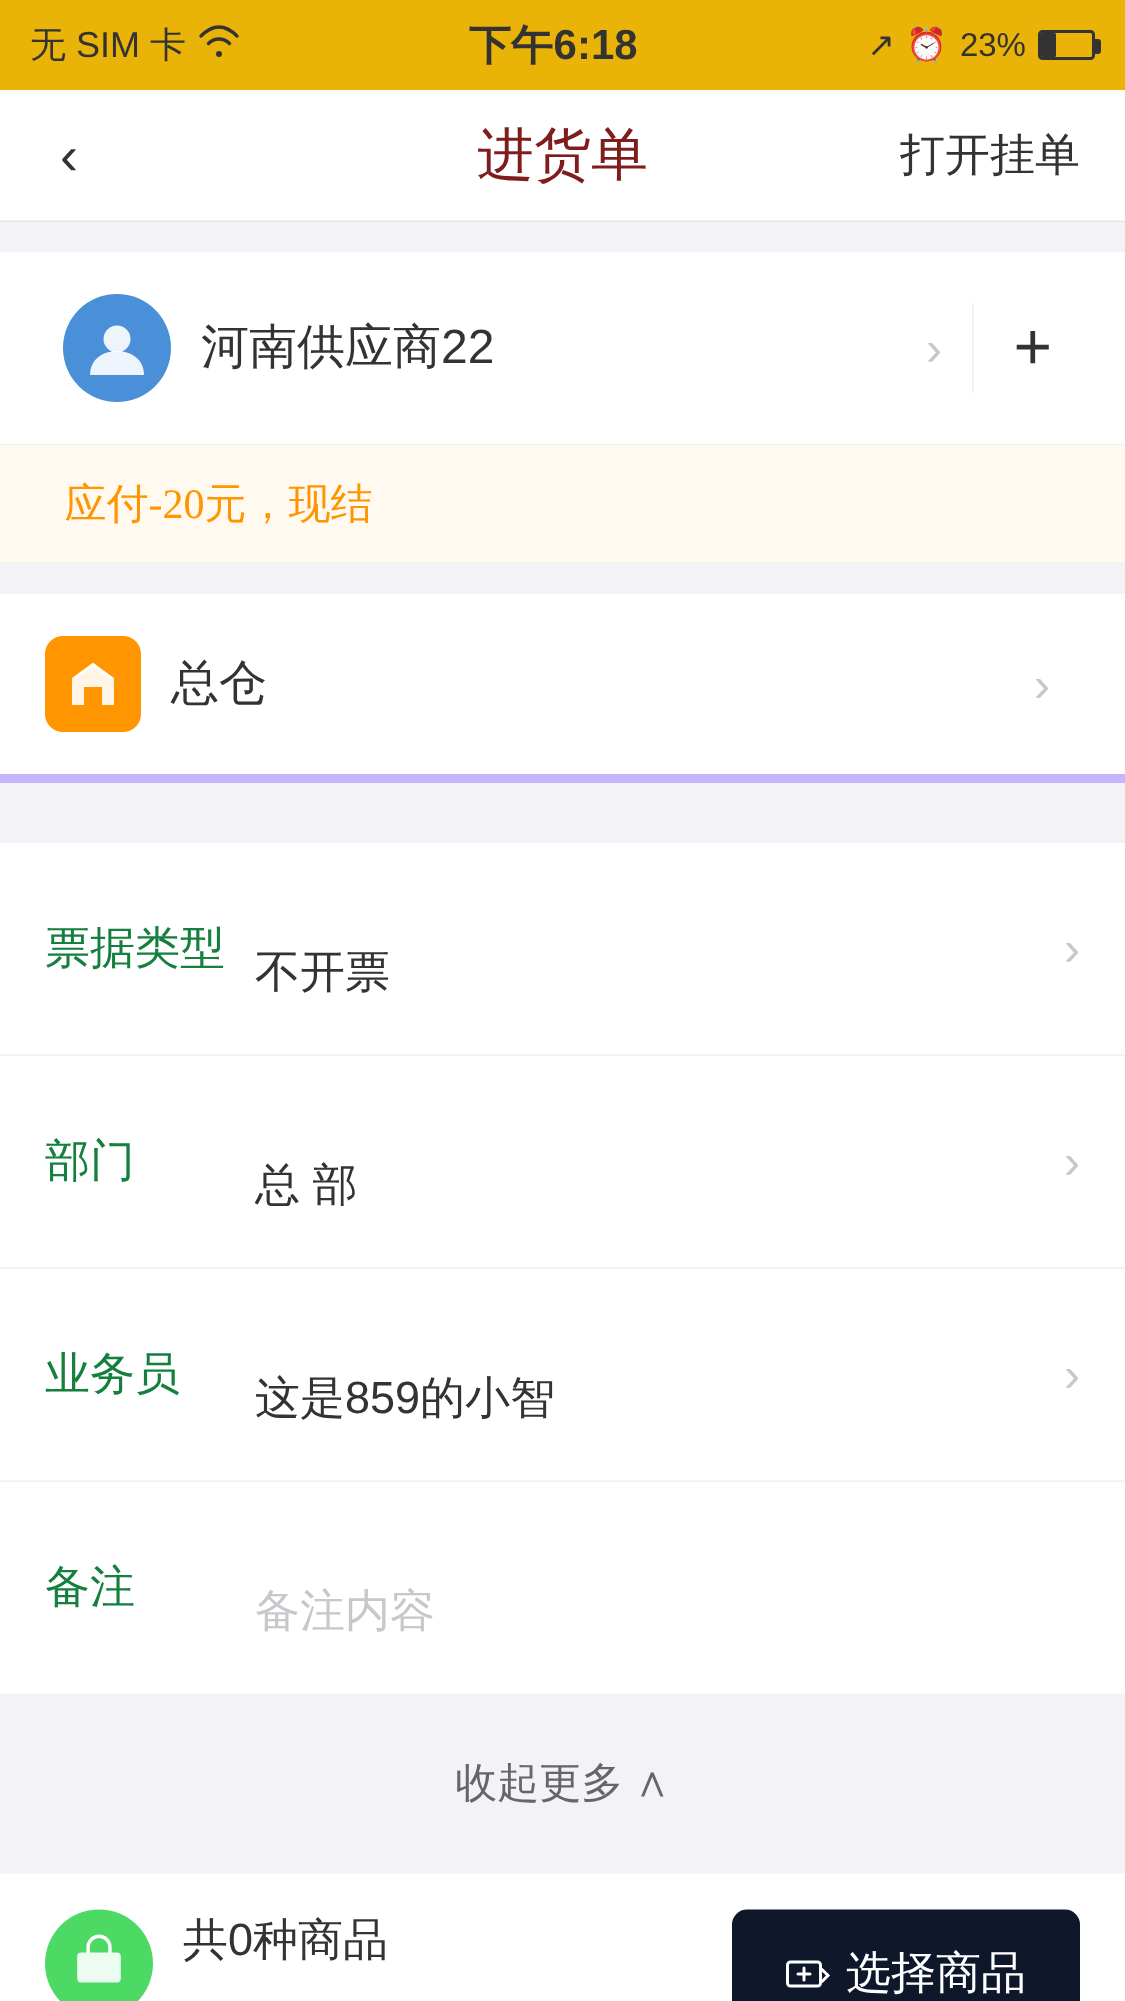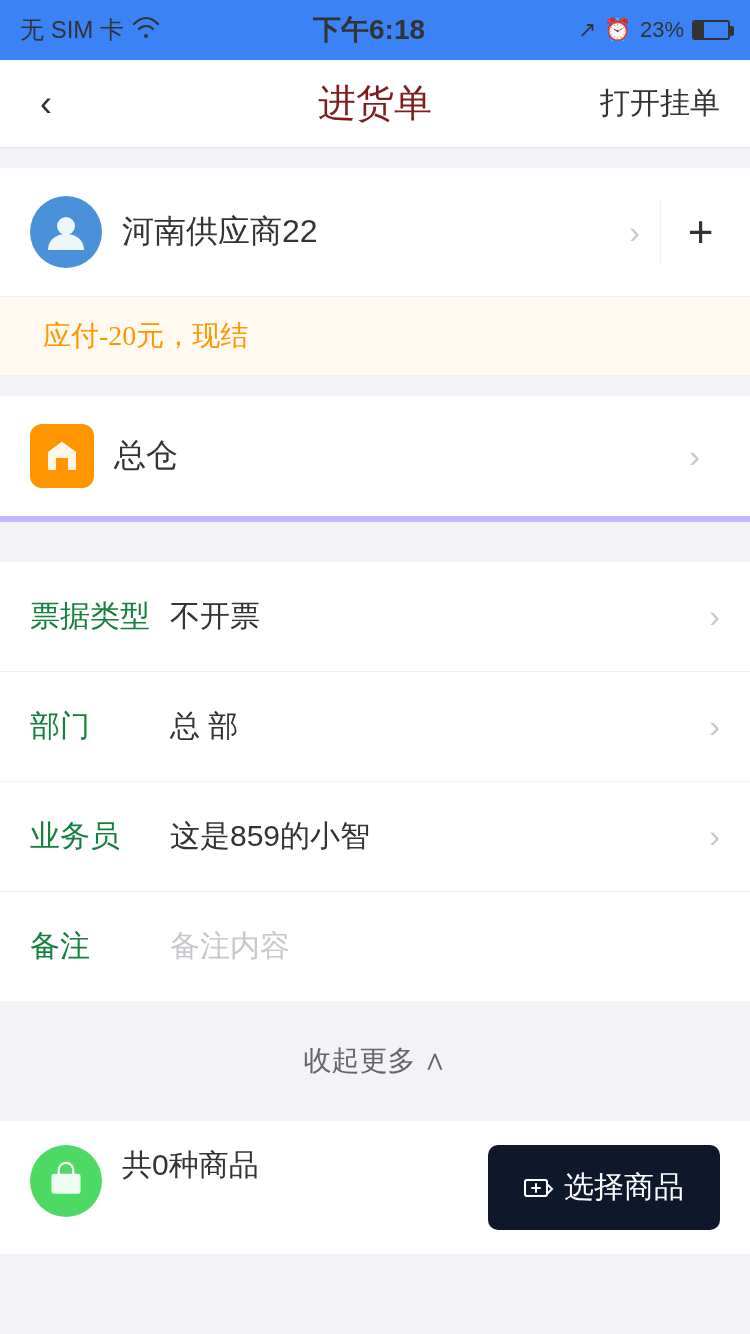--- a/index.html
+++ b/index.html
@@ -11,21 +11,21 @@
       font-family: -apple-system, "PingFang SC", "Helvetica Neue", sans-serif;
       font-size: 28px;
       color: #333;
       overflow-x: hidden;
     }
 
     
     .status-bar {
       width: 750px;
       height: 60px;
-      background: #3b82f6;
+      background: #eab308;
       display: flex;
       align-items: center;
       justify-content: space-between;
       padding: 0 20px;
       font-size: 24px;
       color: #333;
     }
     .status-left { display: flex; align-items: center; gap: 8px; }
     .status-center { font-size: 28px; font-weight: 600; }
     .status-right { display: flex; align-items: center; gap: 8px; font-size: 22px; }
@@ -71,21 +71,21 @@
     
     .card {
       background: #fff;
       margin-bottom: 0;
     }
 
     
     .supplier-row {
       display: flex;
       align-items: center;
-      padding: 28px 30px;
+      padding: 28px 42px;
       background: #fff;
       border-bottom: 1px solid #f0f0f0;
     }
     .supplier-avatar {
       width: 72px;
       height: 72px;
       border-radius: 50%;
       background: #4a90d9;
       display: flex;
       align-items: center;
@@ -170,20 +170,21 @@
       font-size: 30px;
       color: #15803d;
       width: 120px;
       flex-shrink: 0;
     }
     .form-value {
       flex: 1;
       font-size: 30px;
       color: #333;
       padding-left: 20px;
+      margin-top: 32px;
     }
     .form-placeholder {
       color: #c7c7cc;
     }
     .form-chevron {
       color: #c7c7cc;
       font-size: 32px;
     }
 
     

